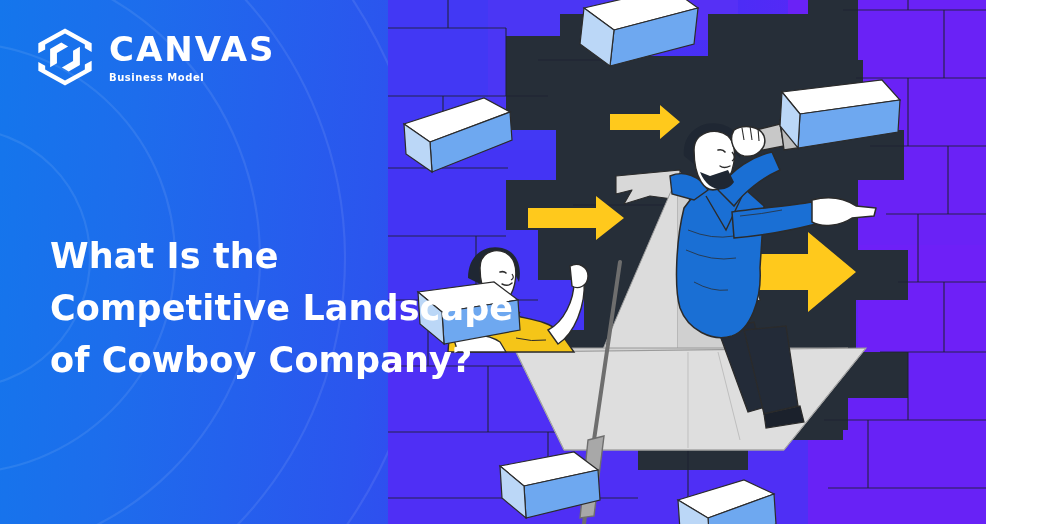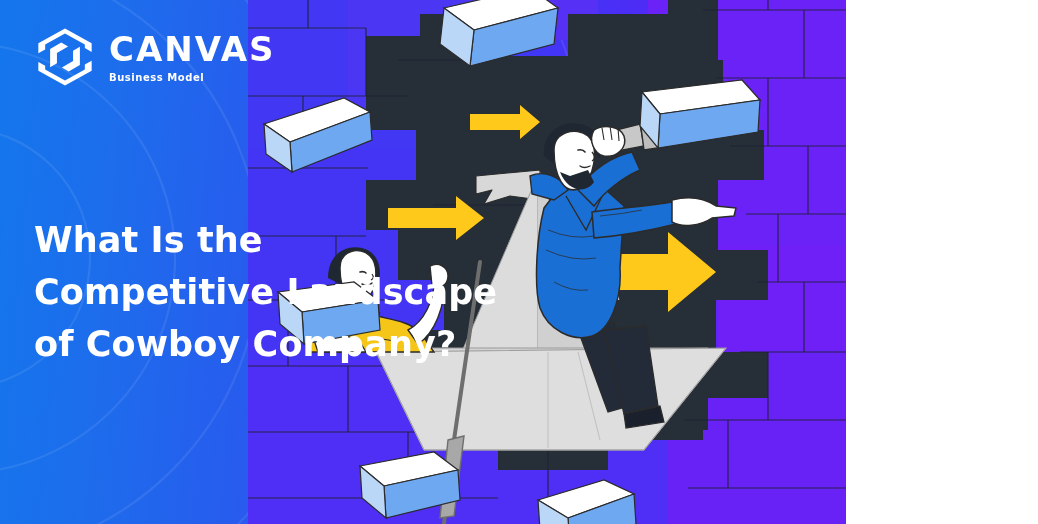--- a/index.html
+++ b/index.html
@@ -5,21 +5,21 @@
 <style>
   html, body {
     margin: 0;
     padding: 0;
     background: #ffffff;
   }
   * { box-sizing: border-box; }
 
   .hero {
     position: relative;
-    width: 846px;
+    width: 986px;
     height: 524px;
     overflow: hidden;
     font-family: "DejaVu Sans", "Liberation Sans", sans-serif;
     background: linear-gradient(95deg,
                 #1476EC 0%,
                 #1D6DEC 14%,
                 #2B55EE 38%,
                 #3C3BF4 56%,
                 #4D2CF6 72%,
                 #6322F7 88%,
@@ -68,21 +68,21 @@
     left: 34px;
     top: 214px;
     width: 470px;
     z-index: 20;
     color: #ffffff;
     font-size: 35px;
     font-weight: 700;
     line-height: 52px;
     letter-spacing: 0.1px;
     font-family: "DejaVu Sans", "Liberation Sans", sans-serif;
-    margin: 0;
+    margin: 16px;
   }
 
   
   .illustration {
     position: absolute;
     right: 0;
     top: 0;
     width: 598px;
     height: 524px;
     z-index: 10;

